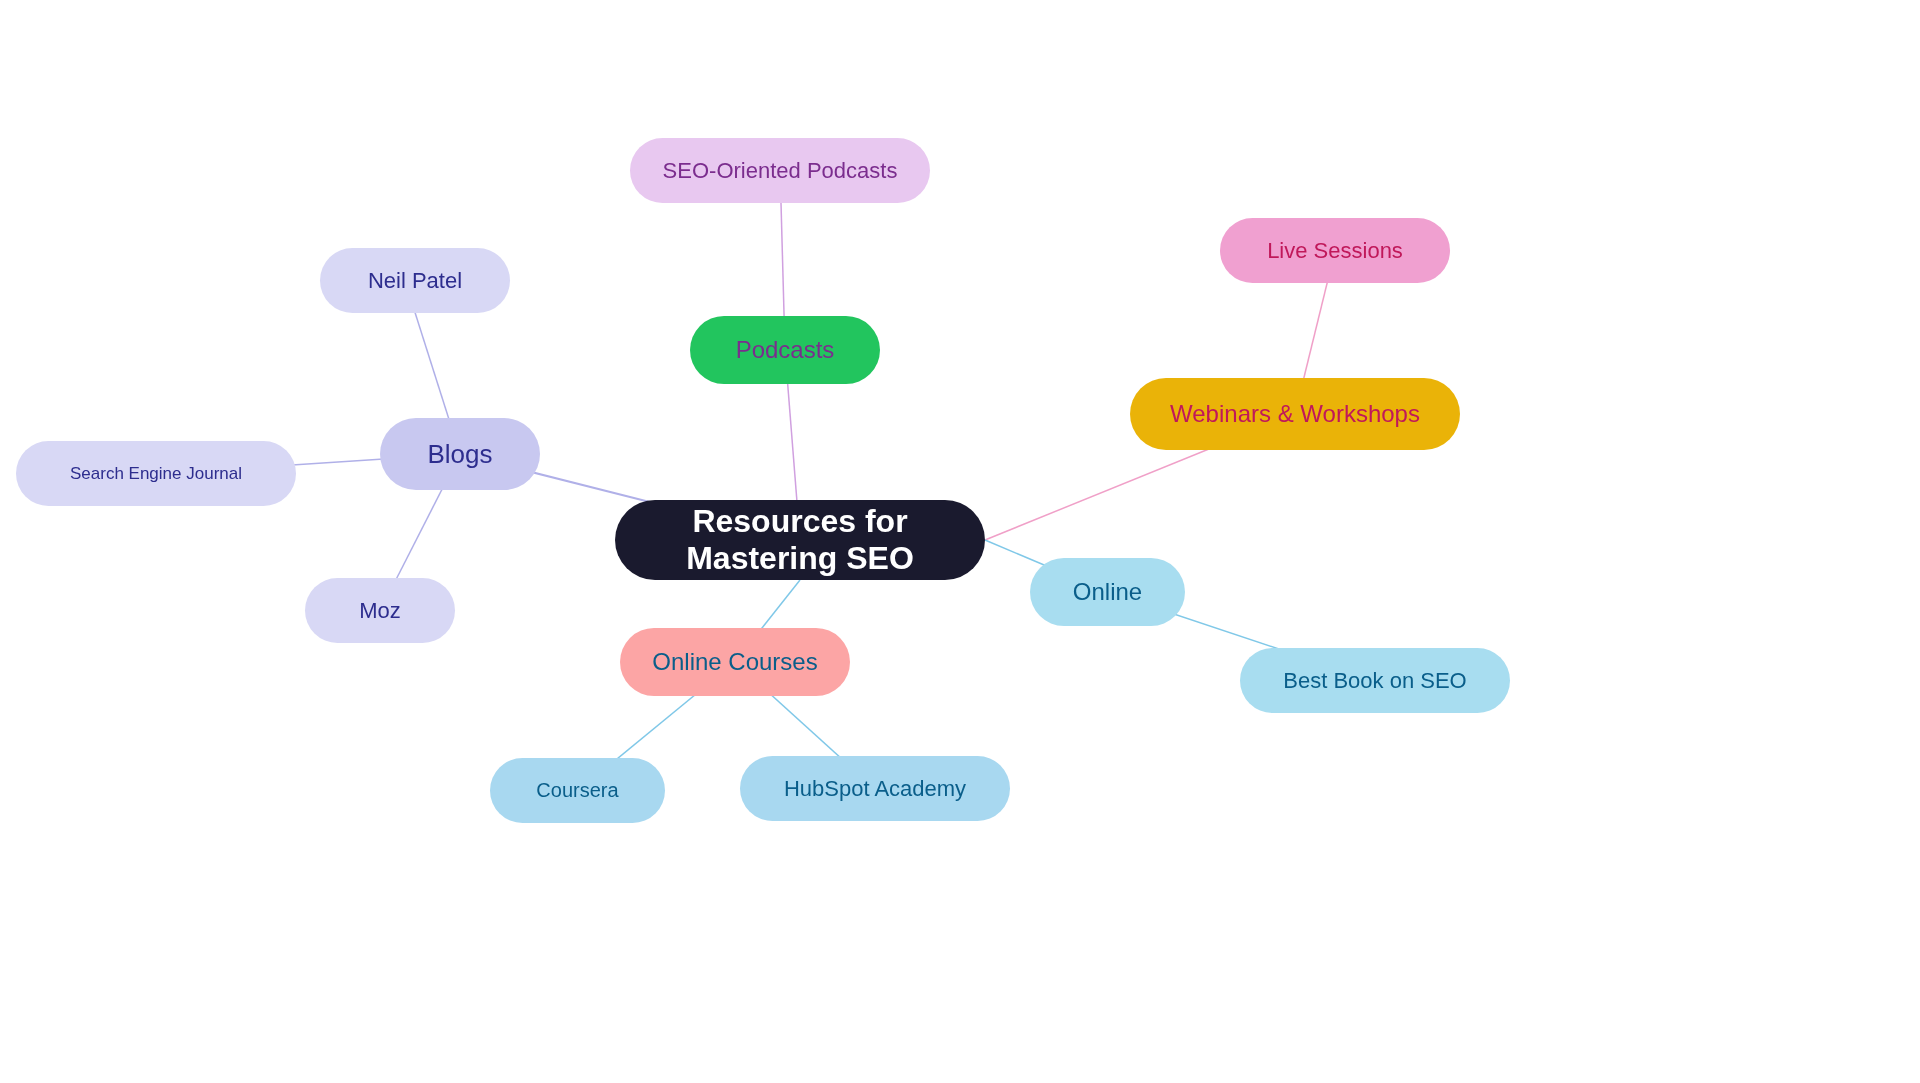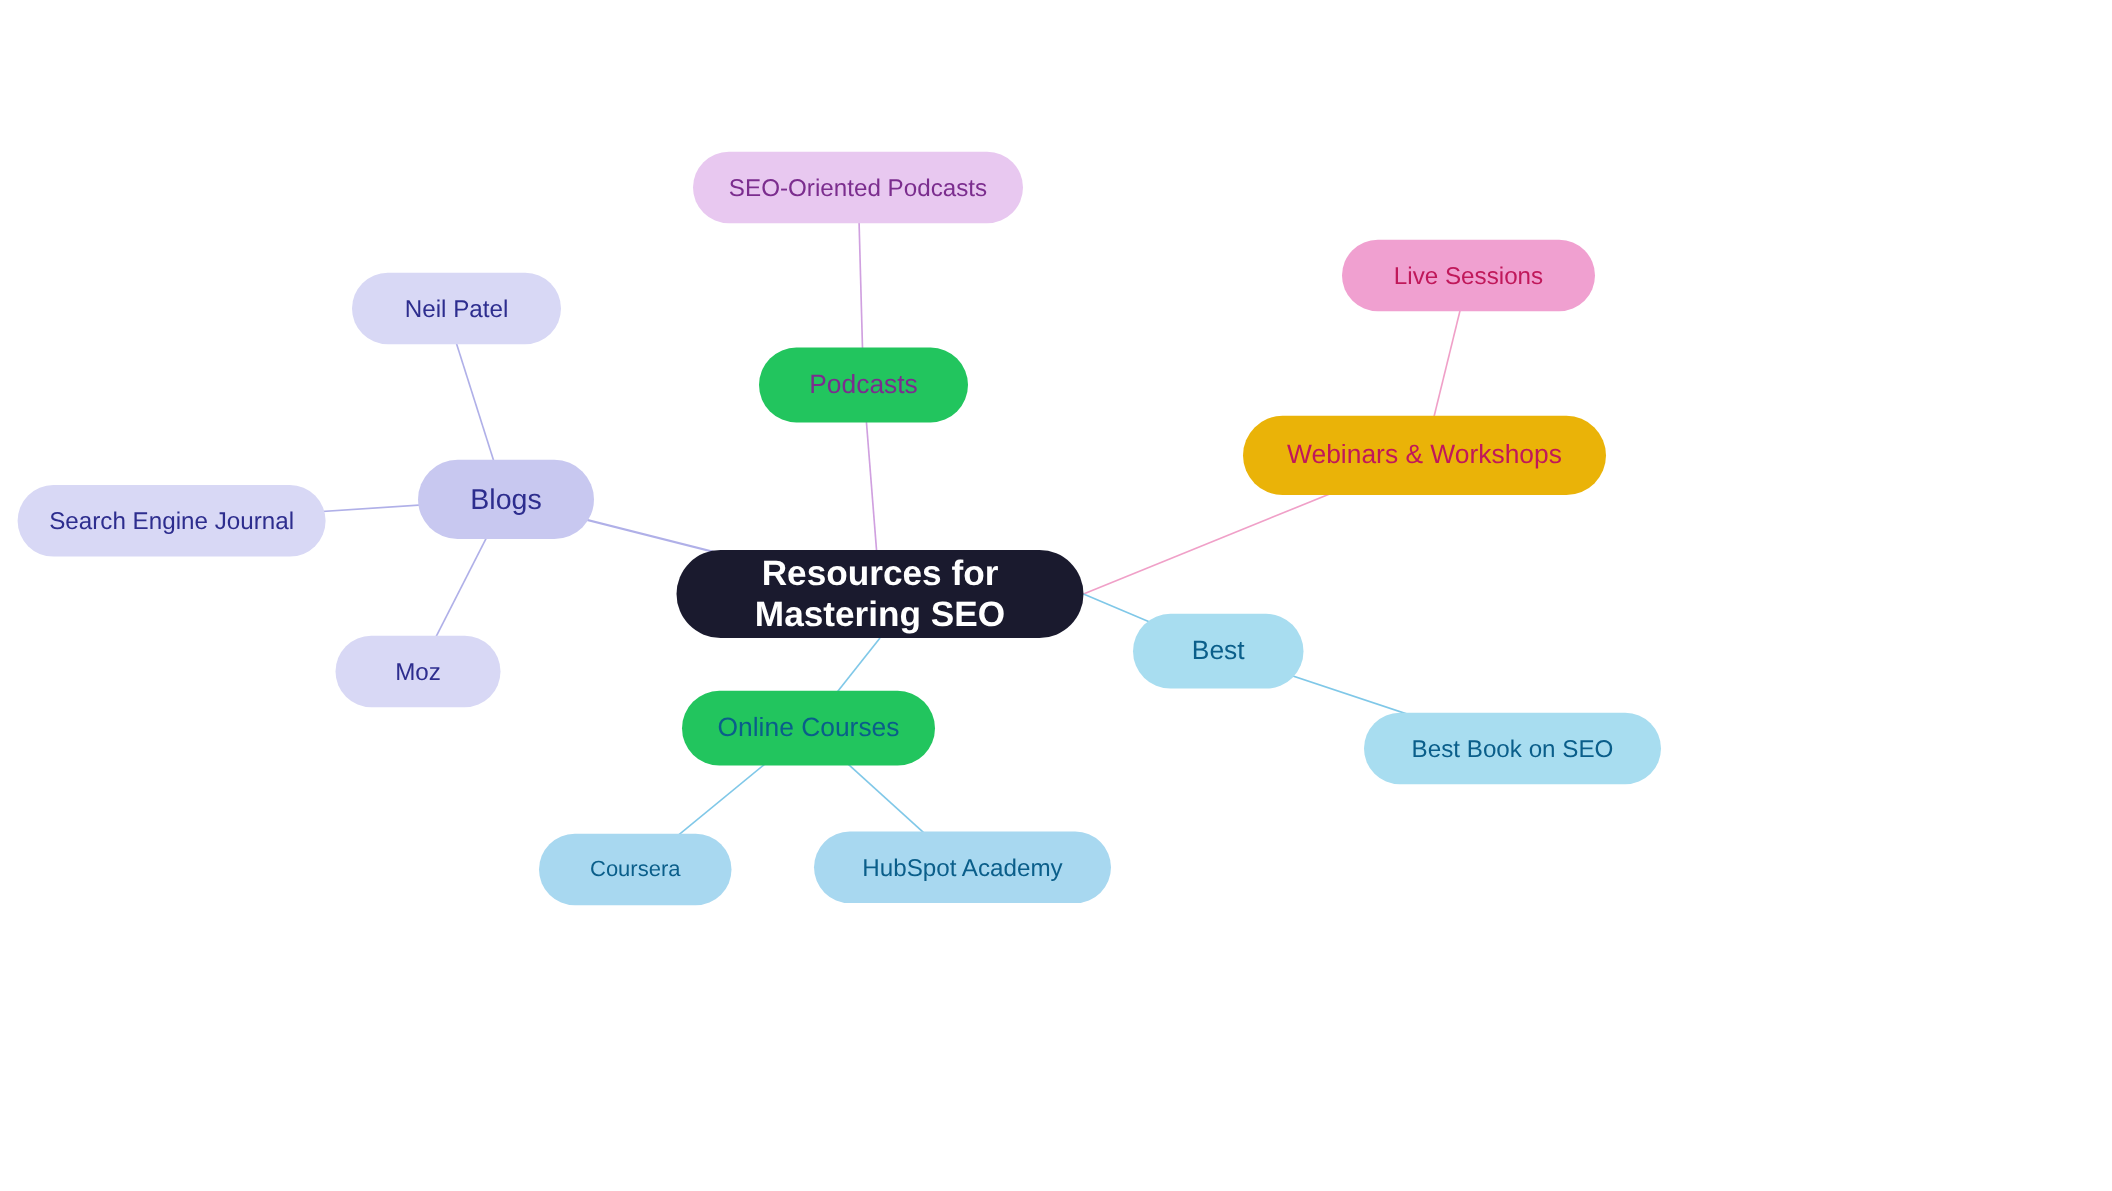--- a/index.html
+++ b/index.html
@@ -47,21 +47,21 @@
     .node-neil-patel {
       background: #d8d8f5;
       color: #2d2d8e;
       font-size: 22px;
       width: 190px;
       height: 65px;
     }
     .node-search-engine-journal {
       background: #d8d8f5;
       color: #2d2d8e;
-      font-size: 22px;
+      font-size: 17px;
       width: 280px;
       height: 65px;
     }
     .node-moz {
       background: #d8d8f5;
       color: #2d2d8e;
       font-size: 22px;
       width: 150px;
       height: 65px;
     }
@@ -101,21 +101,21 @@
       height: 68px;
     }
     .node-best-book {
       background: #a8ddf0;
       color: #0a5e8a;
       font-size: 22px;
       width: 270px;
       height: 65px;
     }
     .node-online-courses {
-      background: #22c55e;
+      background: #fca5a5;
       color: #0a5e8a;
       font-size: 24px;
       width: 230px;
       height: 68px;
     }
     .node-coursera {
       background: #a8d8f0;
       color: #0a5e8a;
       font-size: 20px;
       width: 175px;
@@ -191,21 +191,21 @@
 
 <div class="node node-webinars" style="left: 1130px; top: 378px;">
   <span>Webinars &amp; Workshops</span>
 </div>
 
 <div class="node node-live-sessions" style="left: 1220px; top: 218px;">
   <span>Live Sessions</span>
 </div>
 
 <div class="node node-books" style="left: 1030px; top: 558px;">
-  <span>Best</span>
+  <span>Online</span>
 </div>
 
 <div class="node node-best-book" style="left: 1240px; top: 648px;">
   <span>Best Book on SEO</span>
 </div>
 
 <div class="node node-online-courses" style="left: 620px; top: 628px;">
   <span>Online Courses</span>
 </div>
 

